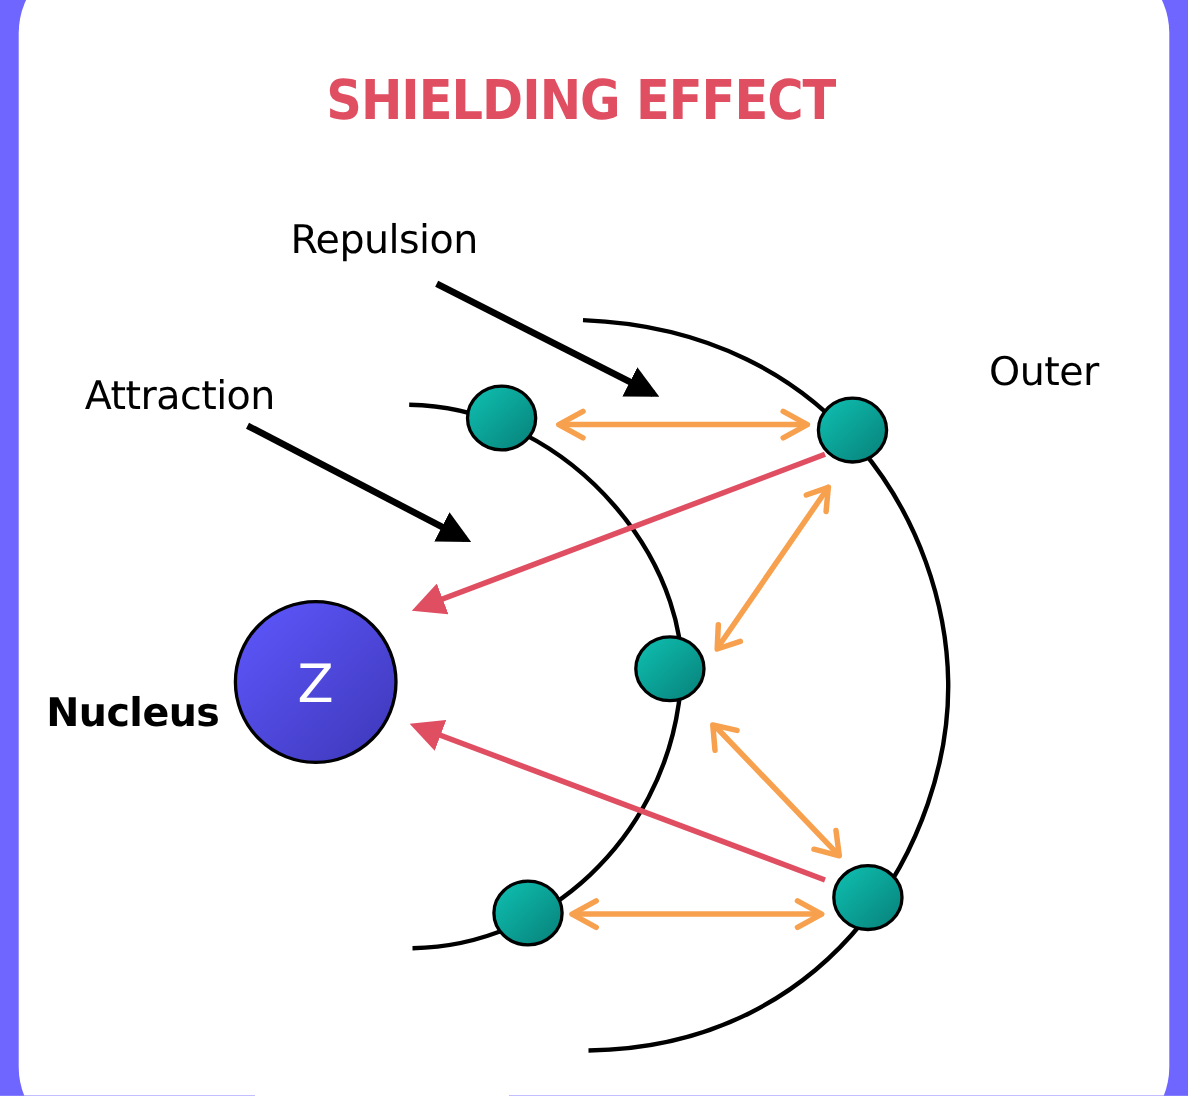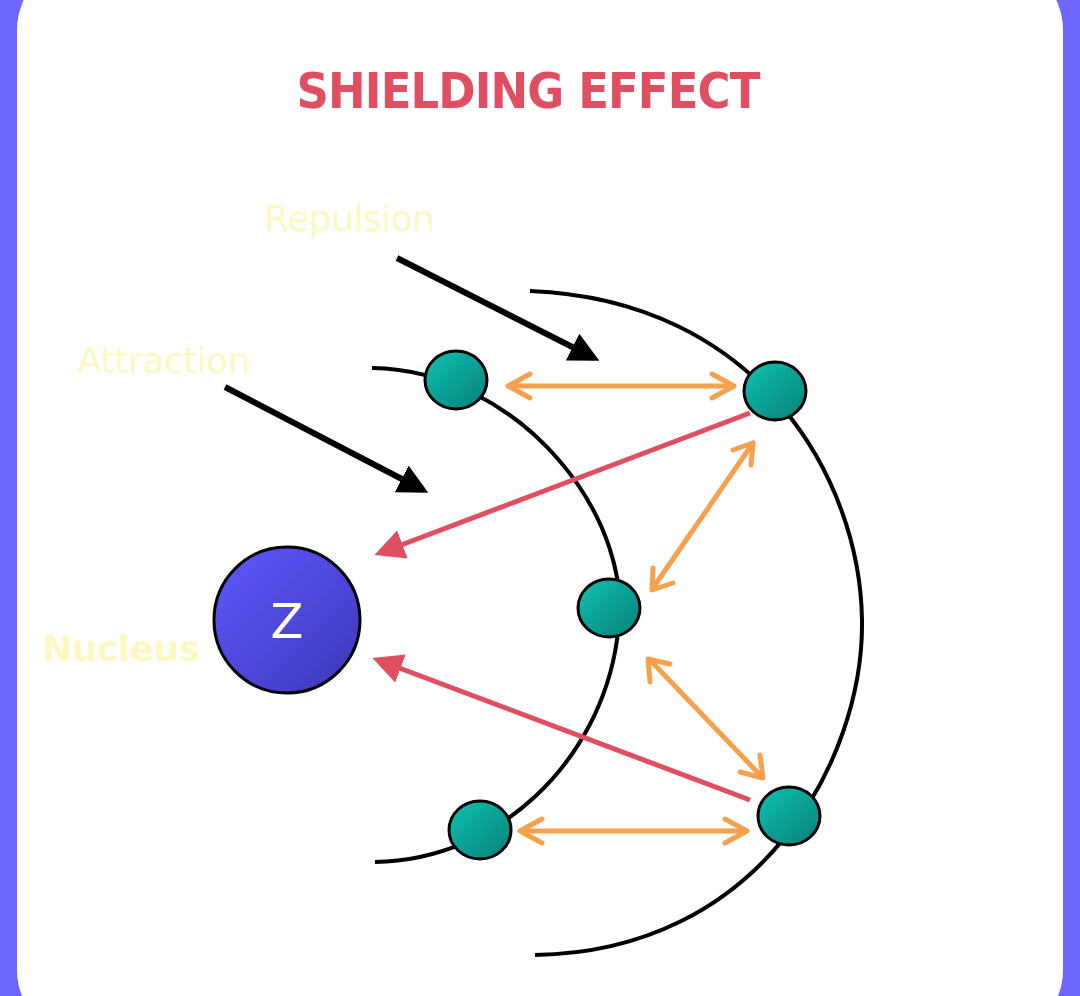--- a/index.html
+++ b/index.html
@@ -34,21 +34,21 @@
       font-size: 50px;
       letter-spacing: -1px;
       color: #e04e62;
       transform: scaleX(0.9);
       transform-origin: 528px 0;
     }
     .label {
       position: absolute;
       font-family: "DejaVu Sans", sans-serif;
       font-size: 36px;
-      color: #fef9c3;
+      color: #000000;
       line-height: 1.15;
       letter-spacing: -0.5px;
     }
     .lbl-repulsion { left: 264px; top: 198px; }
     .lbl-attraction { left: 77px; top: 340px; text-align: right; }
     .lbl-outer { left: 856px; top: 318px; text-align: center; width: 186px; }
     .lbl-nucleus { left: 42px; top: 628px; font-weight: bold; }
     svg.diagram {
       position: absolute;
       left: 0;
@@ -124,14 +124,15 @@
 
   <g>
     <circle cx="287" cy="620" r="73" fill="url(#nGrad)" stroke="#000" stroke-width="3"></circle>
     <text class="nucleus-letter" x="287" y="638" text-anchor="middle">Z</text>
   </g>
 </svg>
 
 <div class="label lbl-repulsion">Repulsion</div>
 <div class="label lbl-attraction">Attraction</div>
 <div class="label lbl-outer">
+  <div>Outer</div>
 </div>
 <div class="label lbl-nucleus">Nucleus</div>
 
 </body></html>

